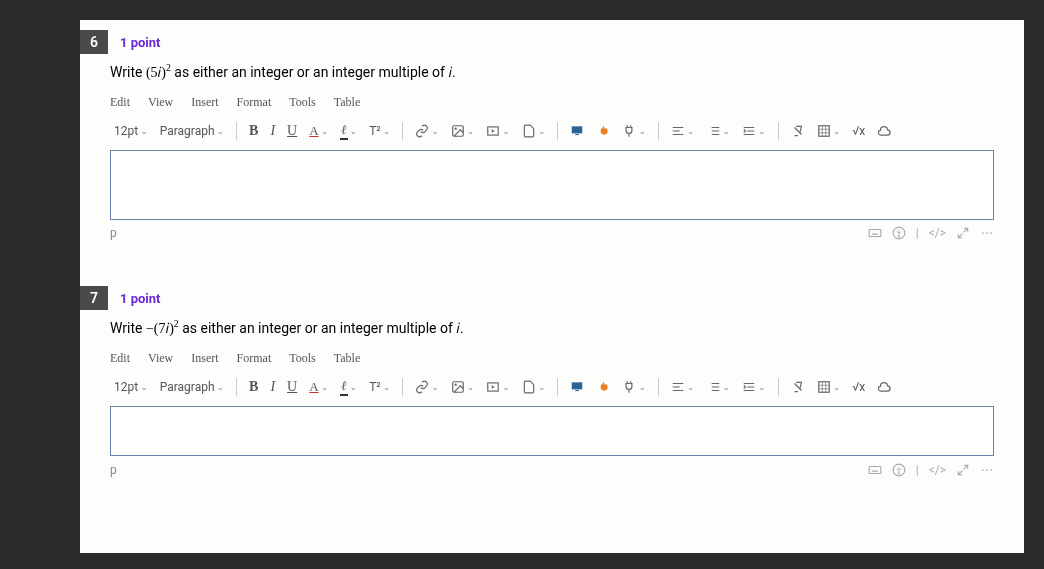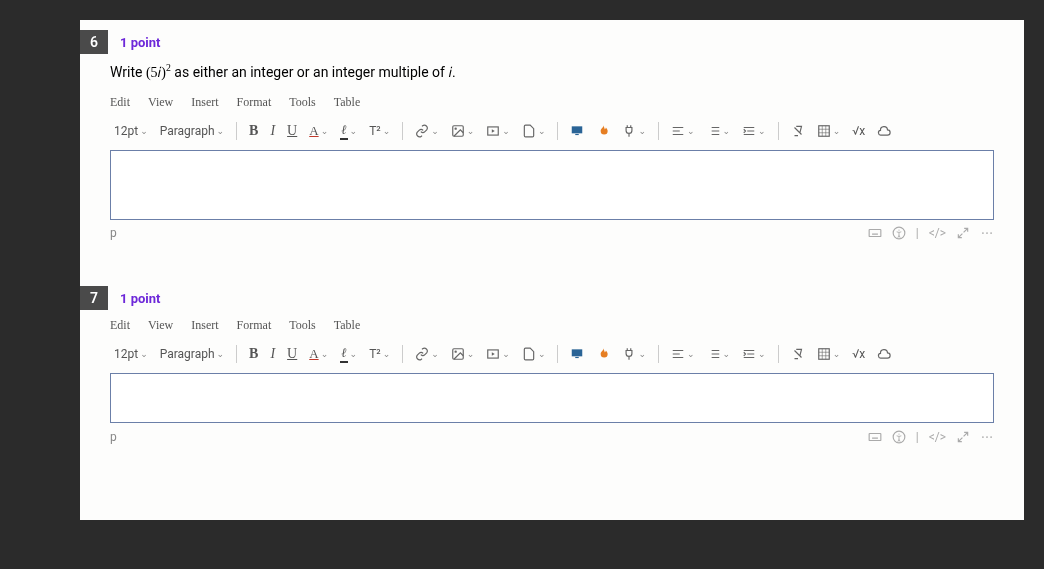--- a/index.html
+++ b/index.html
@@ -272,20 +272,23 @@
             </svg></span>
       </div>
     </div>
   </div>
 
   <div class="question">
     <div class="q-header">
       <span class="q-number">7</span>
       <span class="q-points">1 point</span>
     </div>
+    <div class="q-prompt">
+      <span>Write </span><span class="math"><span>−(7𝑖)</span><sup>2</sup></span><span> as either an integer or an integer multiple of 𝑖.</span>
+    </div>
 
     <div class="editor-menubar">
       <span>Edit</span>
       <span>View</span>
       <span>Insert</span>
       <span>Format</span>
       <span>Tools</span>
       <span>Table</span>
     </div>
 

